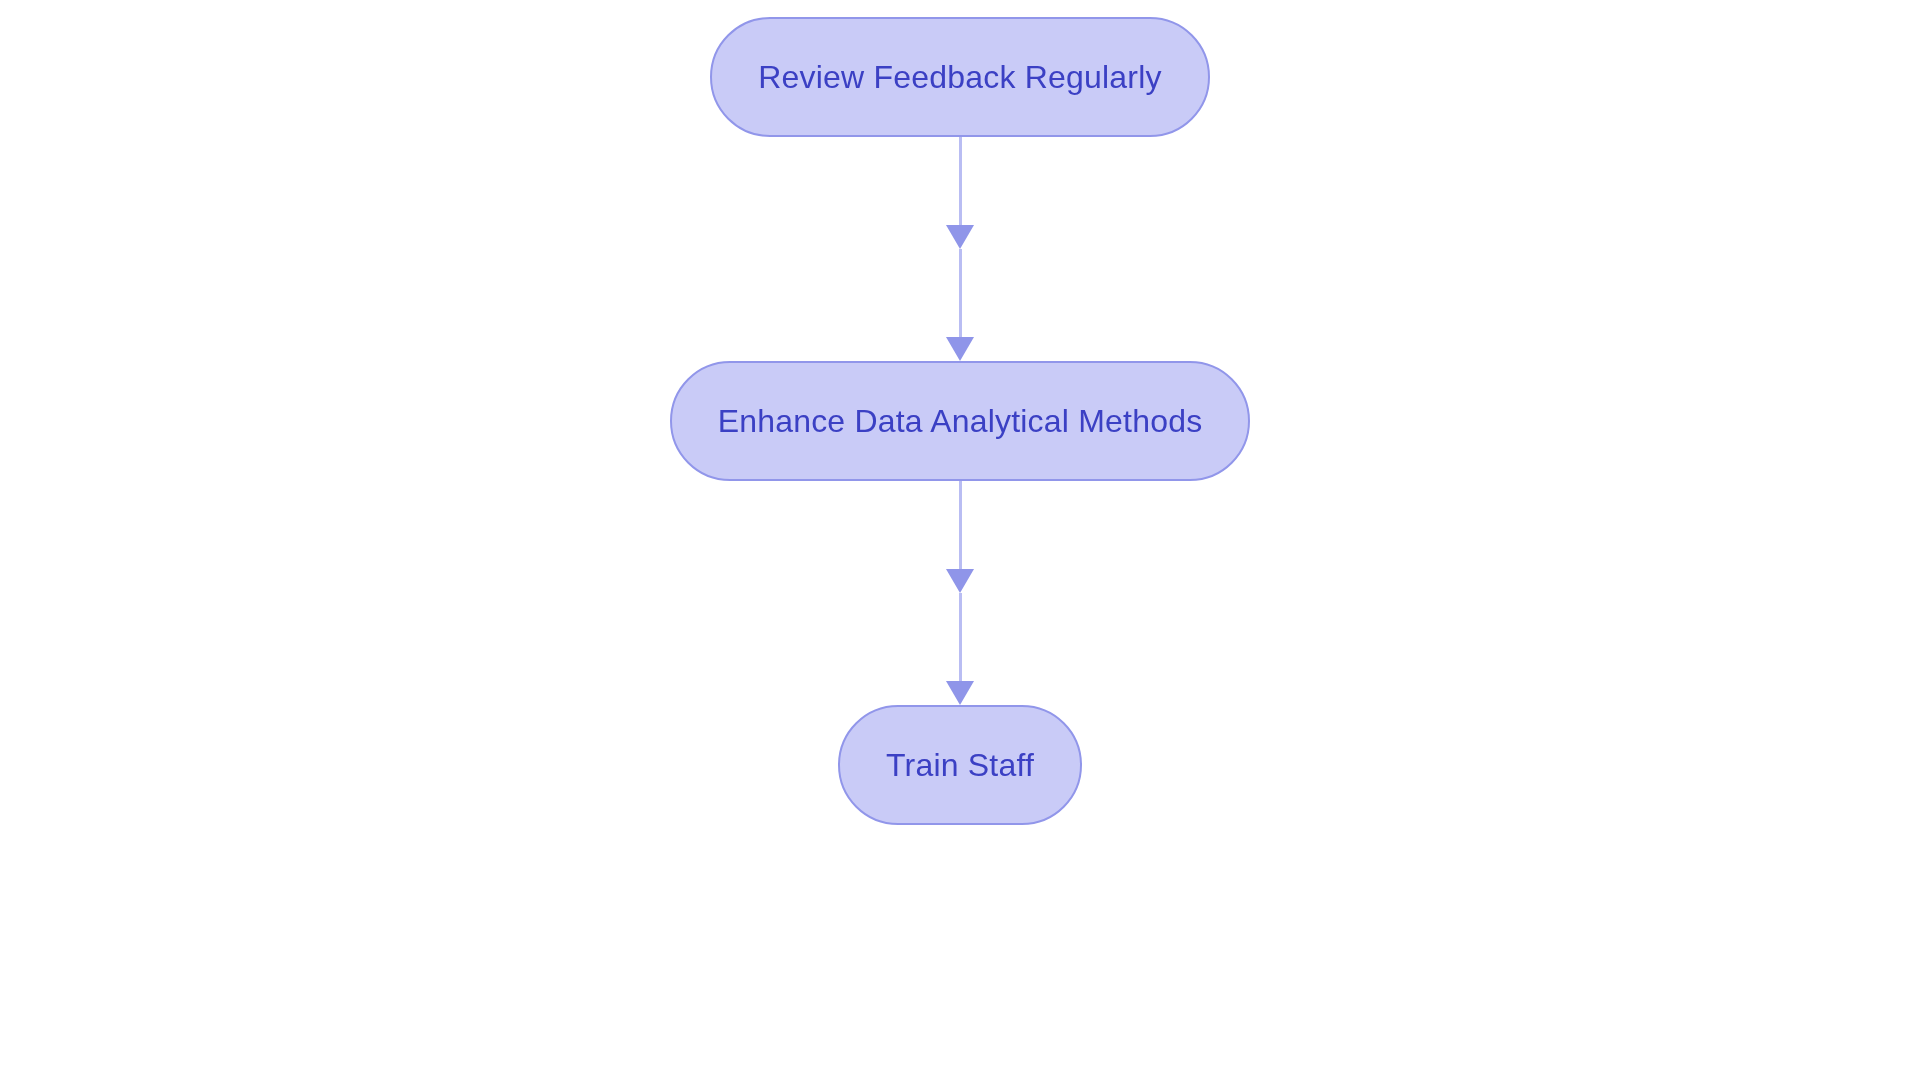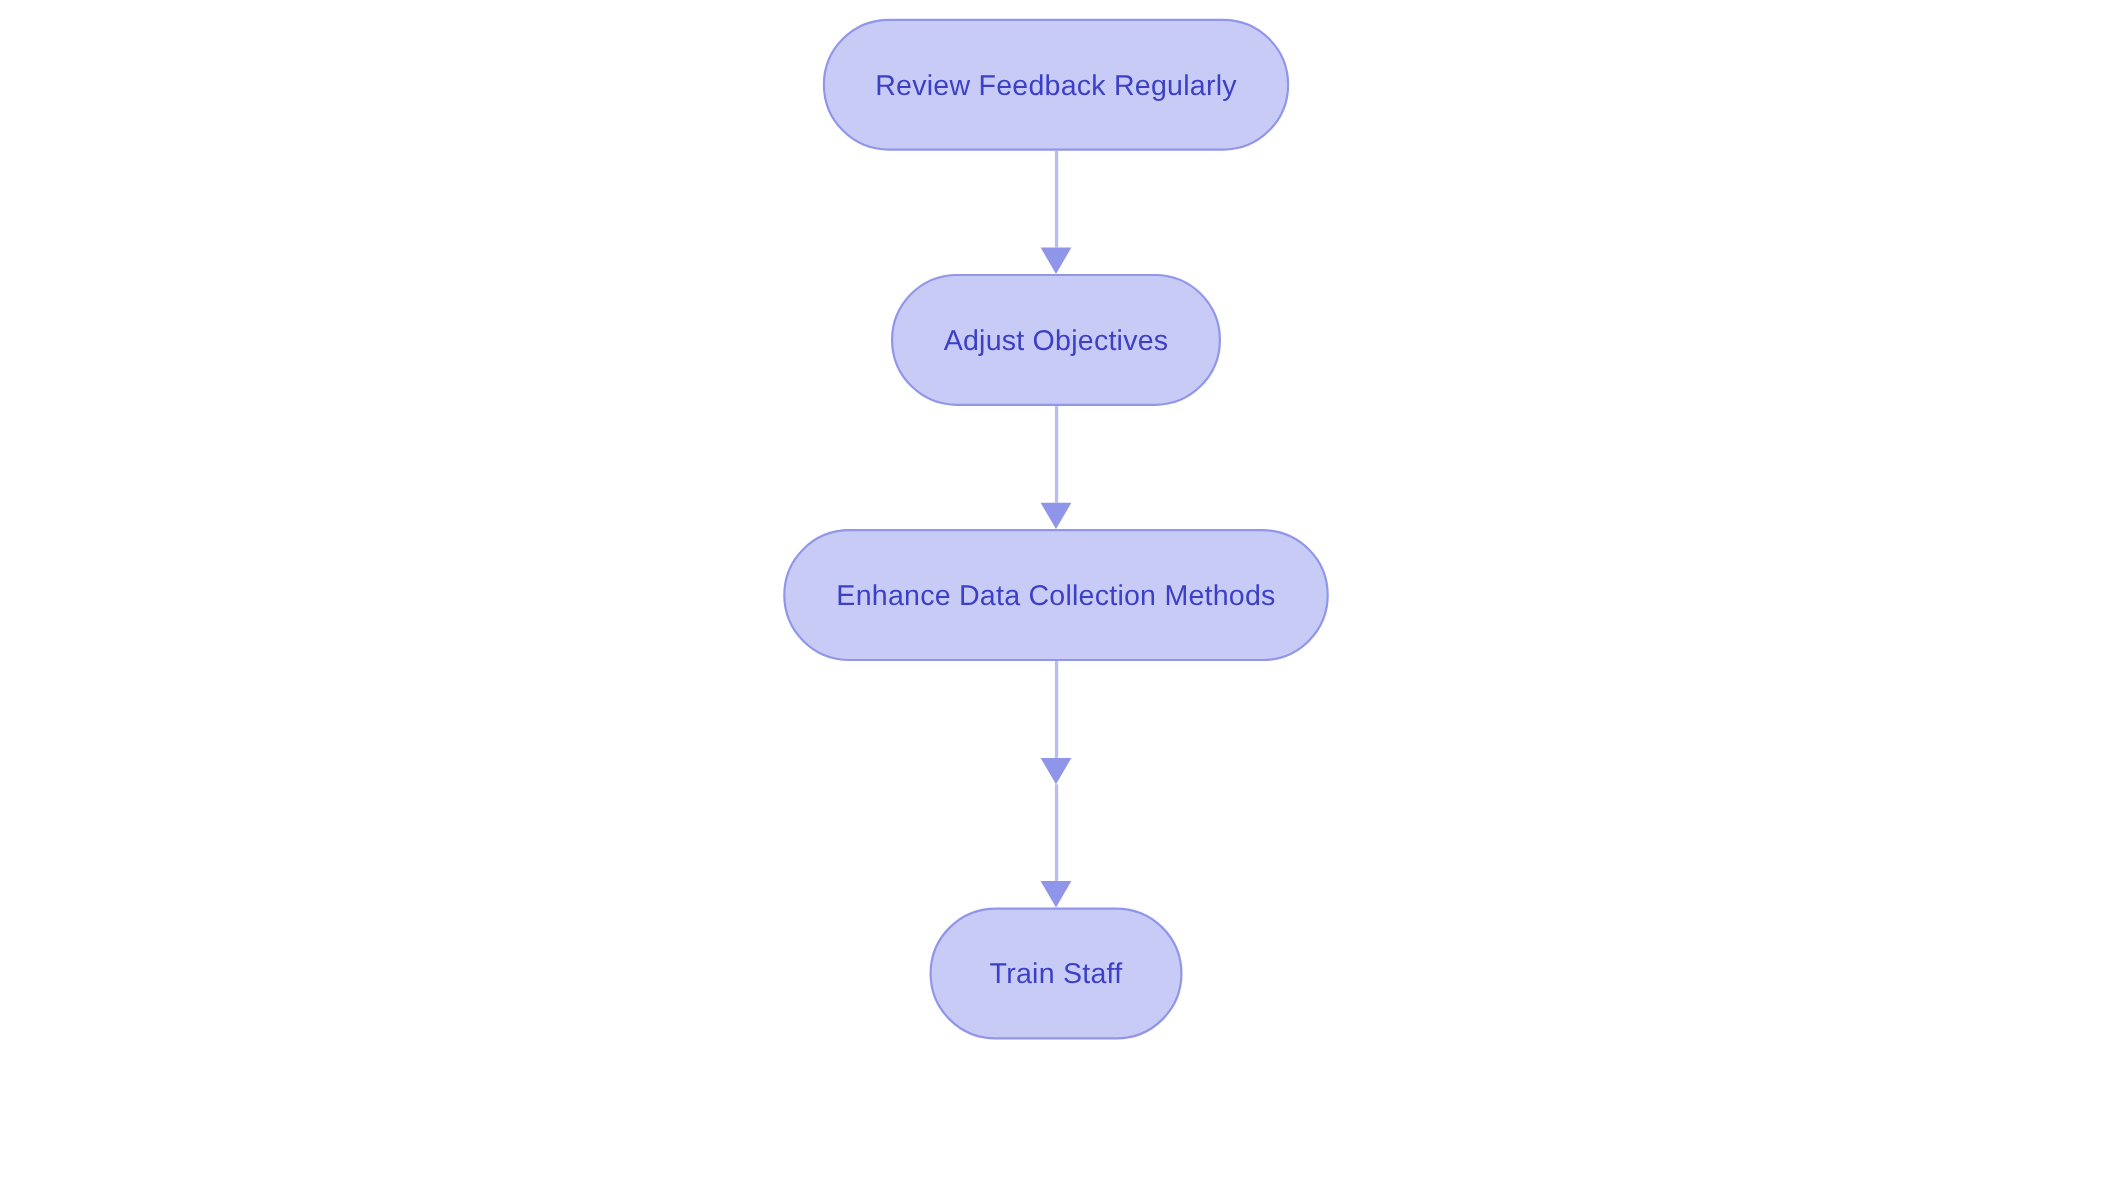--- a/index.html
+++ b/index.html
@@ -25,21 +25,21 @@
     overflow:hidden;
   }
   .node{
     height:120px;
     min-width:230px;
     padding:0 46px;
     border:2px solid var(--node-border);
     border-radius:60px;
     background:var(--node-fill);
     color:var(--node-text);
-    font-size:26px;
+    font-size:32px;
     letter-spacing:0.2px;
     display:flex;
     align-items:center;
     justify-content:center;
     white-space:nowrap;
     flex:0 0 auto;
   }
   .arrow{
     display:flex;
     flex-direction:column;
@@ -67,31 +67,28 @@
 
   <div class="node">
     <span>Review Feedback Regularly</span>
   </div>
 
   <div class="arrow">
     <div class="stem"></div>
     <div class="head"></div>
   </div>
 
-  <div class="node">
-    <span>Adjust Objectives</span>
-  </div>
 
   <div class="arrow">
     <div class="stem"></div>
     <div class="head"></div>
   </div>
 
   <div class="node">
-    <span>Enhance Data Collection Methods</span>
+    <span>Enhance Data Analytical Methods</span>
   </div>
 
   <div class="arrow">
     <div class="stem"></div>
     <div class="head"></div>
   </div>
 
 
   <div class="arrow">
     <div class="stem"></div>

